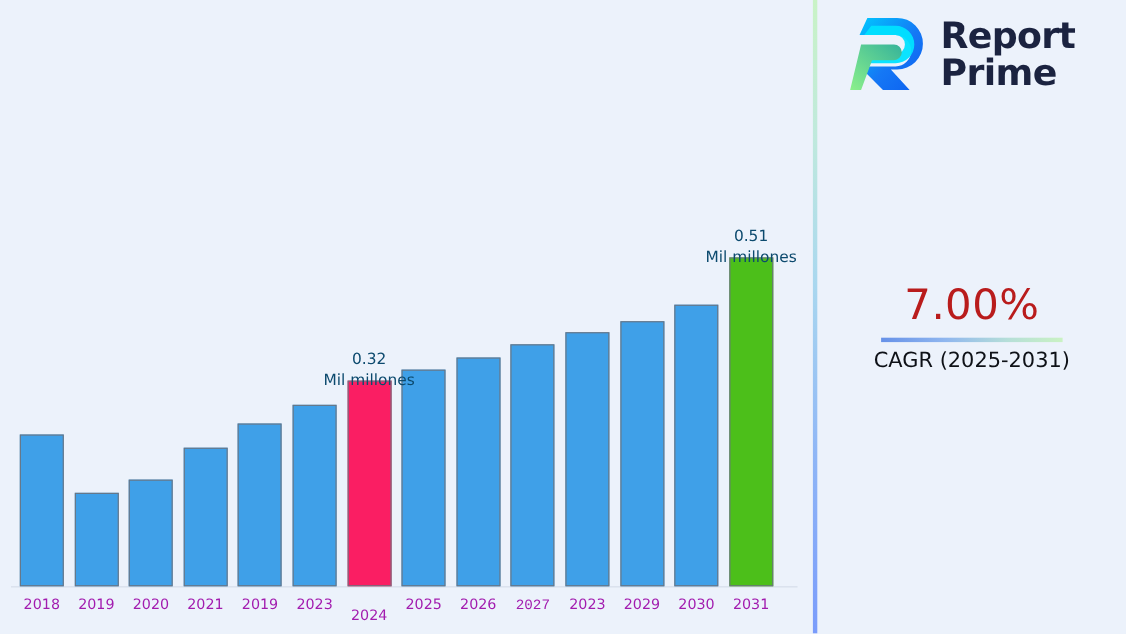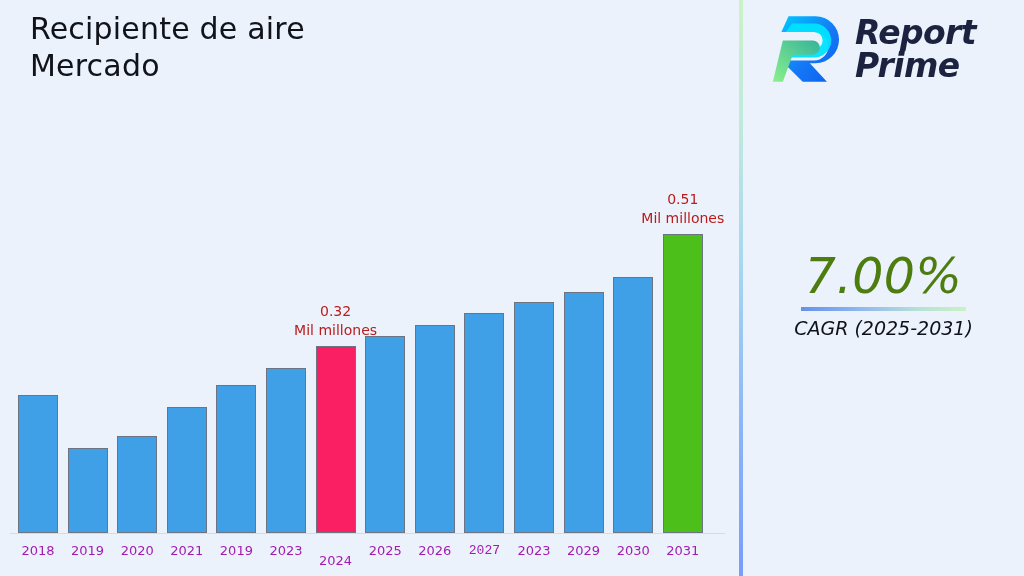--- a/index.html
+++ b/index.html
@@ -78,34 +78,34 @@
     color: #a21caf;
     text-align: center;
     transform: translateX(-50%);
     white-space: nowrap;
   }
 
   .value-label {
     position: absolute;
     font-size: 14px;
     line-height: 19px;
-    color: #b91c1c;
+    color: #0c4a6e;
     text-align: center;
     transform: translateX(-50%);
     white-space: nowrap;
+    margin-top: 16px;
   }
 
   
   .right-panel {
     position: absolute;
     left: 743px;
     top: 0;
     width: 281px;
     height: 576px;
-    font-style: italic;
   }
   .logo-wrap {
     position: absolute;
     left: 28px;
     top: 12px;
     display: flex;
     align-items: center;
     gap: 12px;
   }
   .logo-mark { width: 72px; height: 74px; display:block; }
@@ -119,23 +119,23 @@
   }
 
   .cagr-block {
     position: absolute;
     left: 0px;
     top: 255px;
     width: 281px;
     text-align: center;
   }
   .cagr-value {
-    font-size: 49px;
+    font-size: 38px;
     line-height: 44px;
-    color: #4d7c0f;
+    color: #b91c1c;
     font-weight: 400;
     letter-spacing: 0.4px;
     text-align: center;
   }
   .cagr-rule {
     width: 165px;
     height: 4px;
     margin: 8px auto 6px auto;
     background: linear-gradient(to right, #6691e8 0%, #8fb6ef 35%, #b6dfd8 70%, #caf2c3 100%);
   }
@@ -143,22 +143,20 @@
     font-size: 19px;
     line-height: 22px;
     color: #0e1117;
   }
 </style>
 </head>
 <body>
 
 <div id="root">
 
-  <div class="title">Recipiente de aire
-Mercado</div>
 
   <div class="chart">
     <div class="axis-line"></div>
     <div id="bars-layer">
         <div class="bar blue" style="left: 18px; width: 40px; height: 138px; background: rgb(63, 160, 232);"></div>
         <div class="bar blue" style="left: 67.6px; width: 40px; height: 85px; background: rgb(63, 160, 232);"></div>
         <div class="bar blue" style="left: 117.2px; width: 40px; height: 97px; background: rgb(63, 160, 232);"></div>
         <div class="bar blue" style="left: 166.8px; width: 40px; height: 126px; background: rgb(63, 160, 232);"></div>
         <div class="bar blue" style="left: 216.4px; width: 40px; height: 148px; background: rgb(63, 160, 232);"></div>
         <div class="bar blue" style="left: 266px; width: 40px; height: 165px; background: rgb(63, 160, 232);"></div>

